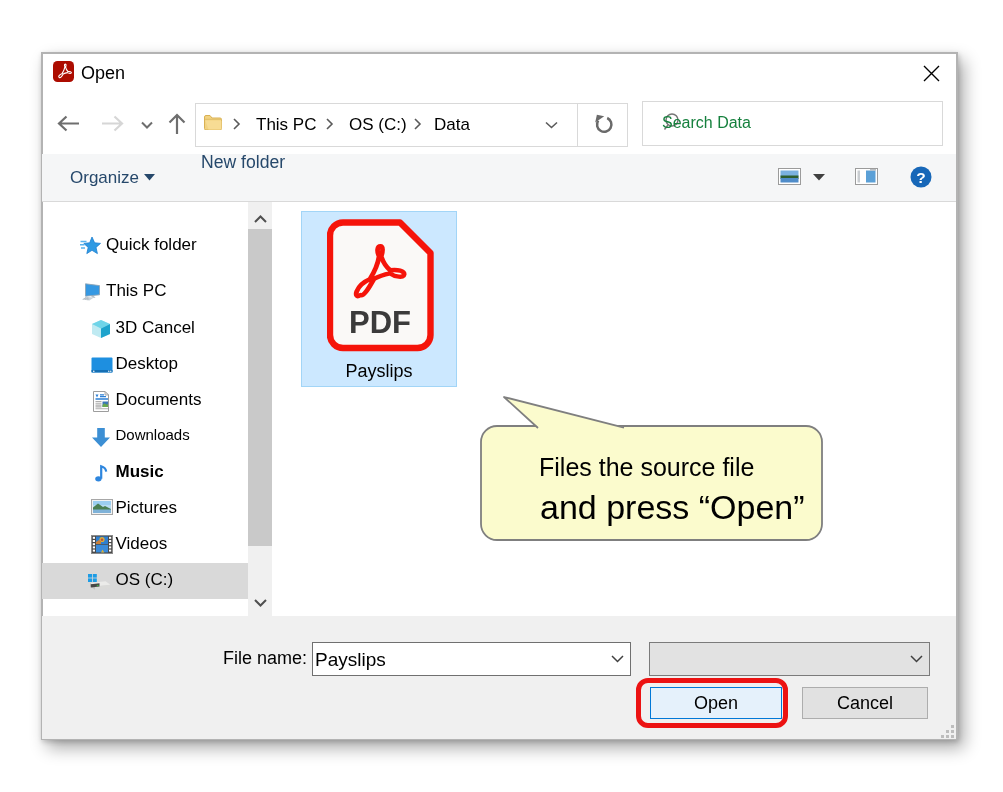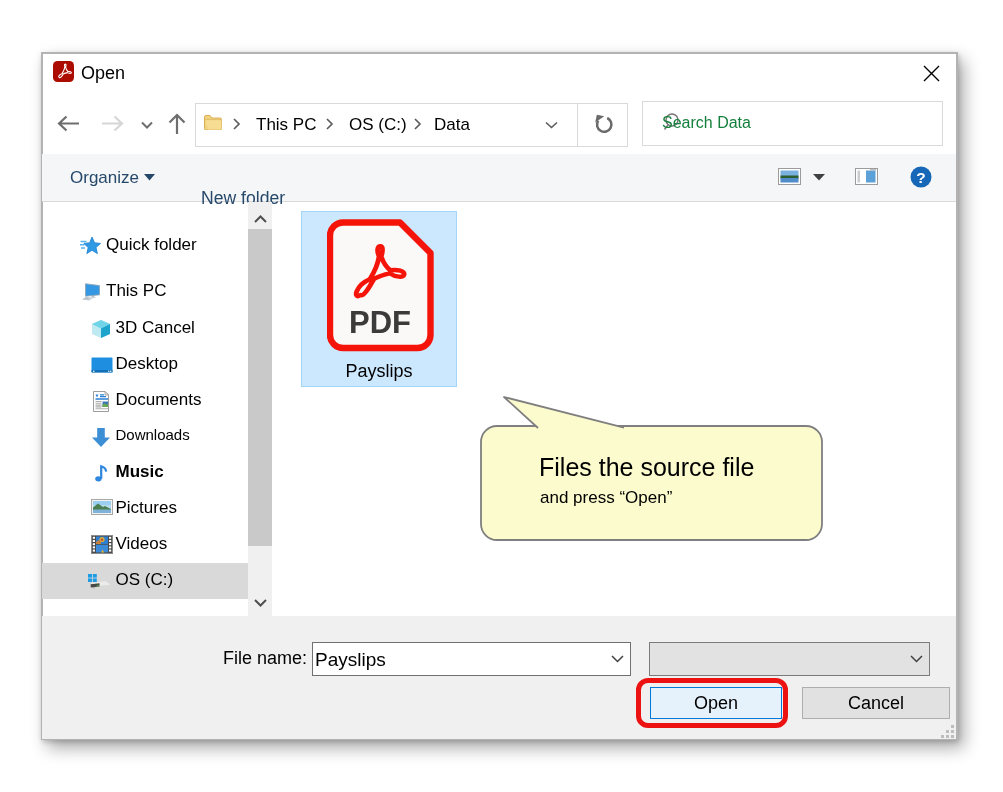--- a/index.html
+++ b/index.html
@@ -72,21 +72,21 @@
     <circle cx="9" cy="8" r="6" stroke="#767676" stroke-width="1.5" fill="none"></circle>
     <path d="M5,13 L1.5,17.5" stroke="#767676" stroke-width="1.5"></path>
   </svg>
   <div class="txt" style="left:662px;top:114px;font-size:16px;color:#15803d;">Search Data</div>
 
   <div class="abs" style="left:42px;top:154px;width:914px;height:47px;background:#f5f6f7;border-bottom:1px solid #d9d9d9;"></div>
   <div class="txt" style="left:70px;top:168px;font-size:17px;color:#26486b;">Organize</div>
   <svg class="abs" style="left:144px;top:174px" width="11" height="7" viewBox="0 0 11 7">
     <path d="M0,0 L11,0 L5.5,6.5 Z" fill="#26486b"></path>
   </svg>
-  <div class="txt" style="left:201px;top:152px;font-size:17.6px;color:#26486b;margin-top:36px;">New folder</div>
+  <div class="txt" style="left:201px;top:152px;font-size:17.6px;color:#26486b;">New folder</div>
 
   <svg class="abs" style="left:778px;top:168px" width="23" height="17" viewBox="0 0 23 17">
     <rect x="0.5" y="0.5" width="22" height="16" fill="#fff" stroke="#9b9b9b"></rect>
     <rect x="2.5" y="2.5" width="18" height="7" fill="#7ab1e0"></rect>
     <rect x="2.5" y="7.5" width="18" height="3.5" fill="#2d5e2f"></rect>
     <rect x="2.5" y="10" width="18" height="4.5" fill="#4f8cc9"></rect>
   </svg>
   <svg class="abs" style="left:813px;top:174px" width="12" height="7" viewBox="0 0 12 7">
     <path d="M0,0 L12,0 L6,6.5 Z" fill="#404040"></path>
   </svg>
@@ -219,35 +219,35 @@
   <div class="txt" style="left:315px;top:649px;font-size:19px;">Payslips</div>
   <svg class="abs" style="left:611px;top:655px" width="13" height="8" viewBox="0 0 13 8">
     <path d="M1,1 L6.5,6.5 L12,1" stroke="#404040" stroke-width="1.5" fill="none"></path>
   </svg>
   <div class="abs" style="left:649px;top:642px;width:281px;height:34px;border:1px solid #7b7b7b;background:#e2e2e2;box-sizing:border-box;"></div>
   <svg class="abs" style="left:910px;top:655px" width="13" height="8" viewBox="0 0 13 8">
     <path d="M1,1 L6.5,6.5 L12,1" stroke="#404040" stroke-width="1.5" fill="none"></path>
   </svg>
 
   <div class="abs" style="left:650px;top:687px;width:132px;height:32px;border:1px solid #0078d7;background:#e5f1fb;box-sizing:border-box;text-align:center;font-size:18px;line-height:30px;">Open</div>
-  <div class="abs" style="left:802px;top:687px;width:148px;height:32px;border:1px solid #adadad;background:#e1e1e1;box-sizing:border-box;text-align:center;font-size:18px;line-height:30px;">Cancel</div>
+  <div class="abs" style="left:802px;top:687px;width:126px;height:32px;border:1px solid #adadad;background:#e1e1e1;box-sizing:border-box;text-align:center;font-size:18px;line-height:30px;">Cancel</div>
 
   <div class="abs" style="left:636px;top:678px;width:152px;height:50px;border:5px solid #ec1212;border-radius:12px;box-sizing:border-box;"></div>
 
   <svg class="abs" style="left:941px;top:725px" width="14" height="14" viewBox="0 0 14 14">
     <g fill="#bdbdbd">
       <rect x="10" y="0" width="3" height="3"></rect>
       <rect x="5" y="5" width="3" height="3"></rect>
         <rect x="10" y="5" width="3" height="3"></rect>
       <rect x="0" y="10" width="3" height="3"></rect>
         <rect x="5" y="10" width="3" height="3"></rect>
         <rect x="10" y="10" width="3" height="3"></rect>
     </g>
   </svg>
 
   <svg class="abs" style="left:470px;top:390px" width="365" height="160" viewBox="0 0 365 160">
     <rect x="11" y="36" width="341" height="114" rx="16" fill="#fbfbcd" stroke="#7f7f7f" stroke-width="1.8"></rect>
     <path d="M68,41 L68,37.2 L34,7 L154,37.2 L154,41 Z" fill="#fbfbcd" stroke="none"></path>
     <path d="M68,38 L34,7 L154,37.6" fill="none" stroke="#7f7f7f" stroke-width="1.8" stroke-linejoin="round"></path>
   </svg>
   <div class="txt" style="left:539px;top:453px;font-size:25px;">Files the source file</div>
-  <div class="txt" style="left:540px;top:488px;font-size:17px;">and press “Open”</div>
+  <div class="txt" style="left:540px;top:488px;font-size:34px;">and press “Open”</div>
 </div>
 
 </body></html>

